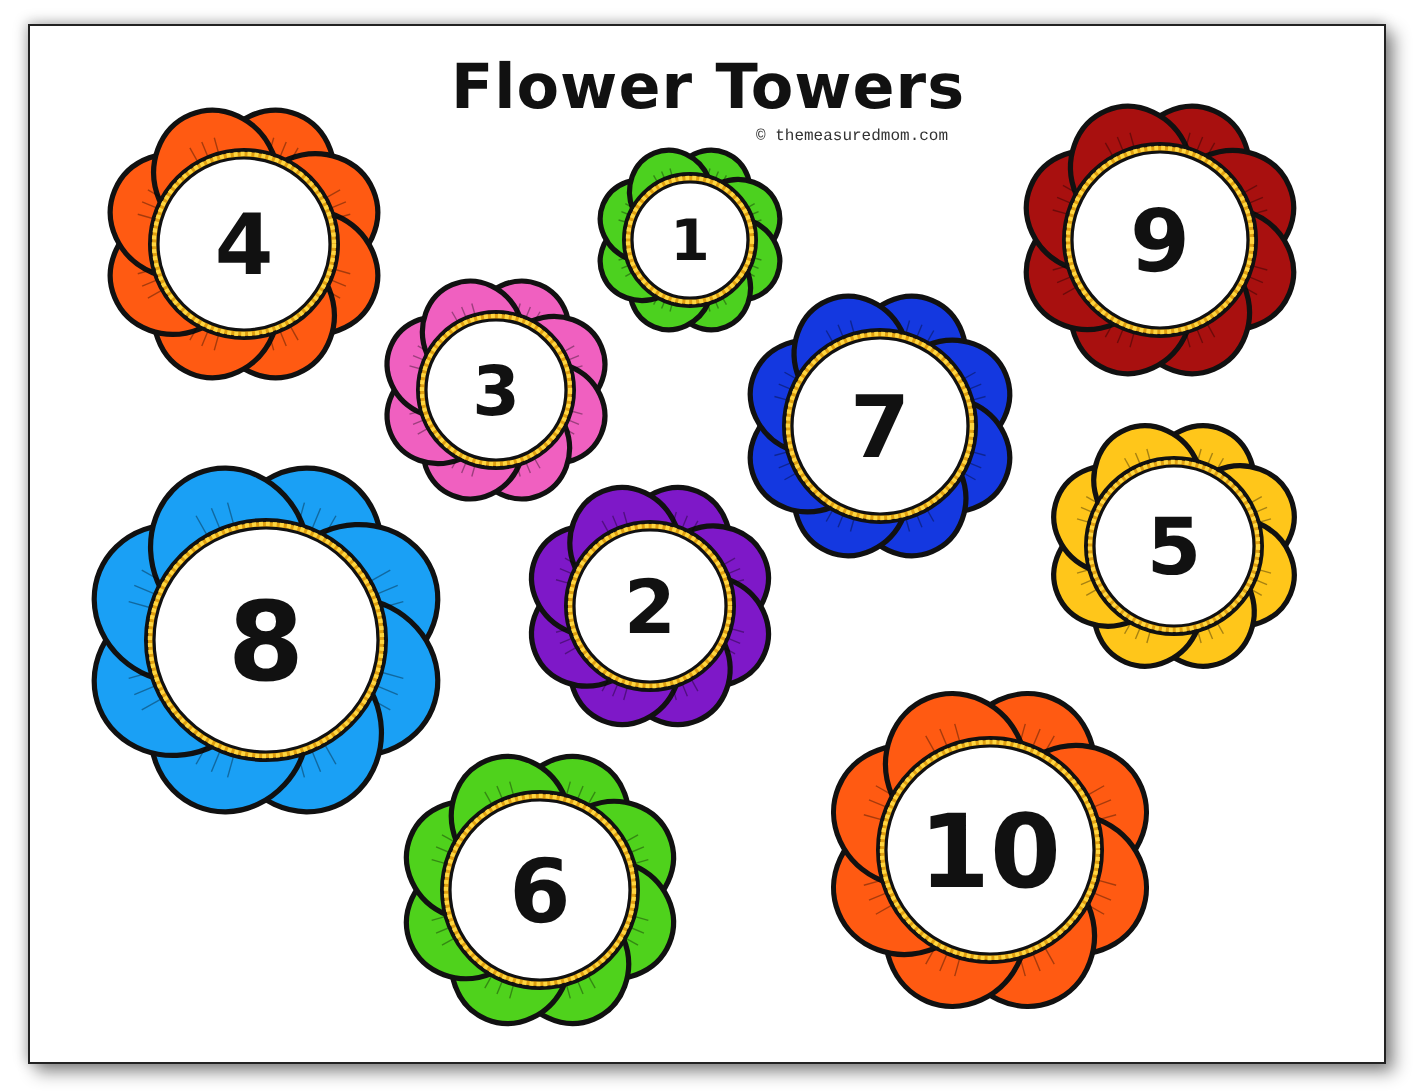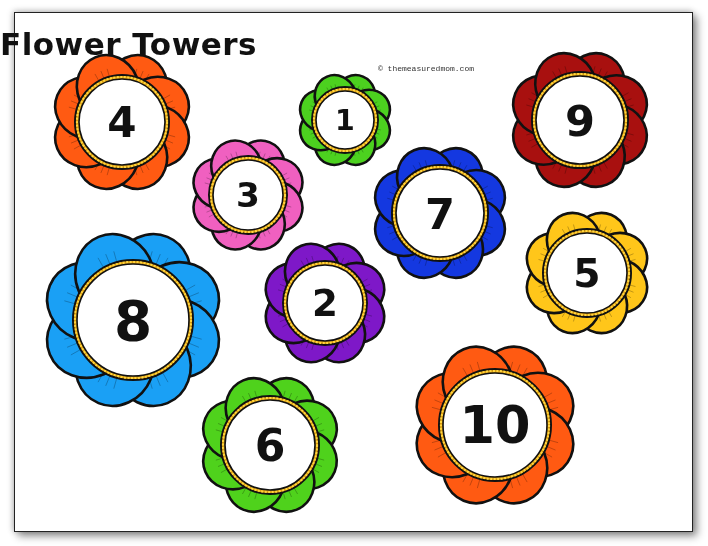--- a/index.html
+++ b/index.html
@@ -8,21 +8,21 @@
     background: #ffffff;
     font-family: "DejaVu Sans", sans-serif;
   }
   .page {
     position: absolute; left: 14px; top: 12px; width: 679px; height: 520px;
     background: #ffffff; border: 1.5px solid #222;
     box-shadow: 4px 4px 8px rgba(0,0,0,0.45), -1px -1px 6px rgba(0,0,0,0.25);
     box-sizing: border-box;
   }
   .title {
-    position: absolute; left: 0; top: 26px; width: 708px; 
+    position: absolute; left: 0; top: 26px; width: 708px; text-align: center;
     font-family: "DejaVu Sans", sans-serif; font-weight: bold; font-size: 31px;
     color: #111; letter-spacing: 0.5px;
   }
   .credit {
     position: absolute; left: 378px; top: 64px;
     font-family: Liberation Mono, monospace; font-size: 8px; color: #333;
   }
   svg.art { position: absolute; left: 0; top: 0; }
   .num {
     font-family: "DejaVu Sans", sans-serif; font-weight: bold; fill: #111;

